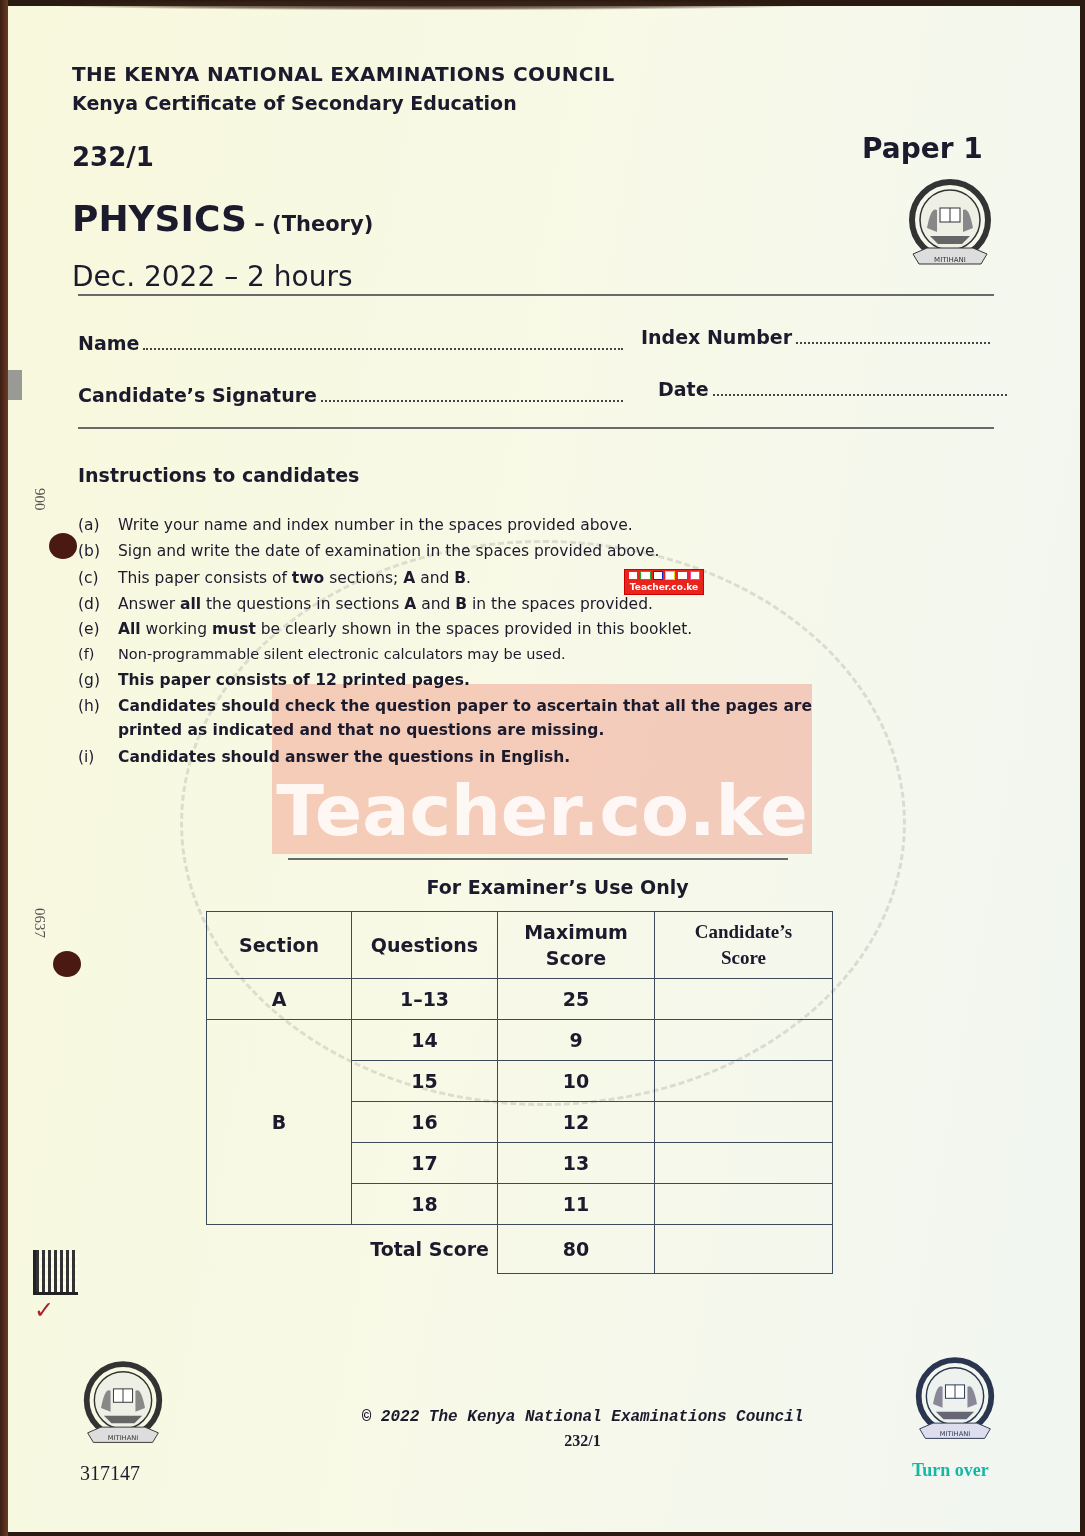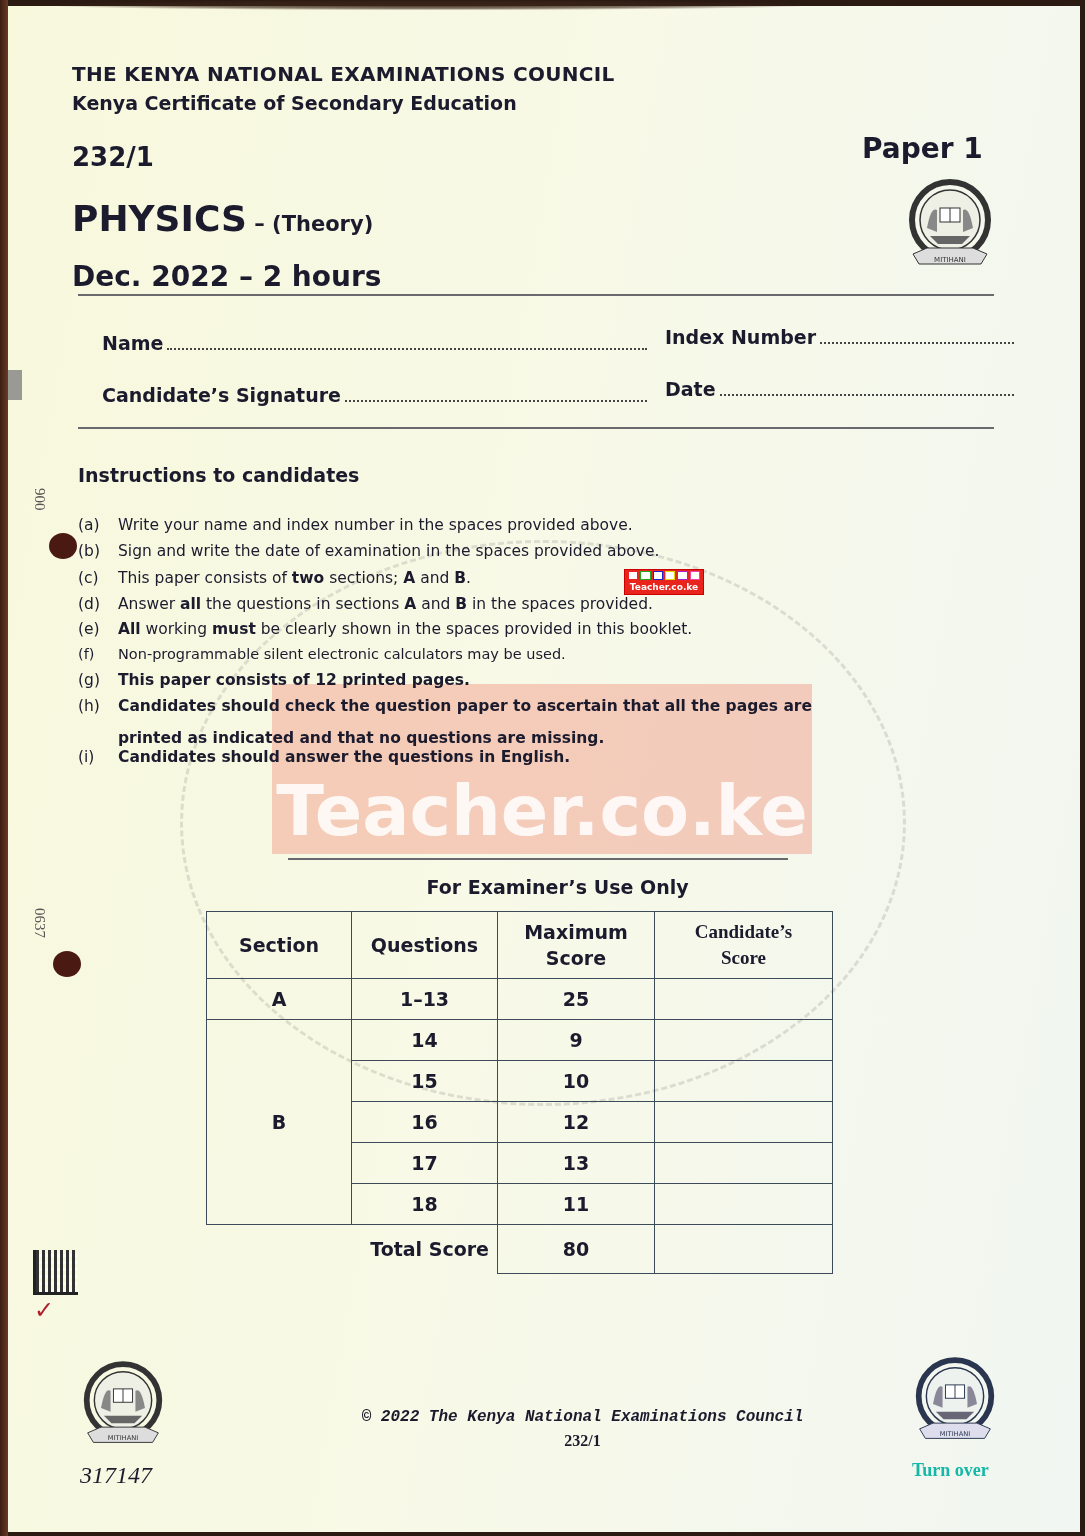--- a/index.html
+++ b/index.html
@@ -24,23 +24,23 @@
   .gray-tab {
     position: absolute; left: 8px; top: 370px; width: 14px; height: 30px; background: #9a9a94;
   }
   .abs { position: absolute; }
   .council { left: 72px; top: 62px; font-size: 20px; font-weight: bold; letter-spacing: 0.3px; }
   .kcse { left: 72px; top: 92px; font-size: 19px; font-weight: bold; }
   .code { left: 72px; top: 142px; font-size: 26px; font-weight: bold; }
   .paper { left: 862px; top: 132px; font-size: 28px; font-weight: bold; }
   .subject { left: 72px; top: 198px; font-size: 36px; font-weight: bold; }
   .subject .sub2 { font-size: 21px; }
-  .date-dur { left: 72px; top: 260px; font-size: 28px; font-weight: bold; }
+  .date-dur { left: 72px; top: 260px; font-size: 28px; font-weight: normal; }
   .rule { position: absolute; height: 2px; background: #6a6a6e; }
-  .field { position: absolute; font-size: 19px; font-weight: bold; display: flex; align-items: baseline; margin-left: 24px; }
+  .field { position: absolute; font-size: 19px; font-weight: bold; display: flex; align-items: baseline; }
   .dots { flex: 1; border-bottom: 2px dotted #444; margin-left: 4px; height: 14px; }
   .instr-title { left: 78px; top: 464px; font-size: 19px; font-weight: bold; }
   .instr { position: absolute; left: 78px; font-size: 15.5px; display: flex; }
   .instr .lbl { width: 40px; flex: none; }
   .instr b { font-weight: bold; }
   .punch { position: absolute; width: 28px; height: 26px; border-radius: 50%; background: #4a1a12; }
   .side-num { position: absolute; font-family: "Liberation Serif", serif; font-size: 15px; color: #555; transform: rotate(90deg); transform-origin: left top; }
   .wm-band {
     position: absolute; left: 272px; top: 684px; width: 540px; height: 170px;
     background: rgba(238,120,100,0.35);
@@ -66,21 +66,21 @@
     font-size: 19px; font-weight: bold;
   }
   table.score td, table.score th {
     border: 1.5px solid #3d4a5a; text-align: center; padding: 0;
   }
   table.score th { height: 66px; font-weight: bold; line-height: 26px; }
   table.score td { height: 40px; }
   .total-row td.nob { border: none; text-align: right; padding-right: 8px; }
   .footer-copy { left: 0; width: 1085px; top: 1408px; text-align: center; font-family: Liberation Mono, monospace; font-size: 16px; font-style: italic; font-weight: bold; padding-left: 80px; box-sizing: border-box; }
   .footer-code { left: 0; width: 1085px; top: 1432px; text-align: center; font-family: "Liberation Serif", serif; font-size: 16px; font-weight: bold; padding-left: 80px; box-sizing: border-box; }
-  .serial { left: 80px; top: 1462px; font-family: "Liberation Serif", serif; font-size: 24px; font-style: italic; }
+  .serial { left: 80px; top: 1462px; font-family: "Liberation Serif", serif; font-size: 20px; }
   .turn { left: 912px; top: 1460px; font-family: "Liberation Serif", serif; font-size: 18px; font-weight: bold; color: #14b8a6; }
   .seal { position: absolute; }
   .qr { position: absolute; left: 33px; top: 1250px; width: 42px; height: 42px;
     background:
       repeating-linear-gradient(90deg, #333 0 3px, transparent 3px 6px),
       repeating-linear-gradient(0deg, rgba(255,255,255,0.6) 0 3px, transparent 3px 7px);
     border-left: 3px solid #222; border-bottom: 3px solid #222;
   }
   .check { left: 34px; top: 1296px; font-size: 24px; color: #b0202a; }
 </style>
@@ -118,21 +118,21 @@
     <span class="dots"></span>
 </div>
 <div class="field" style="left:641px;top:326px;width:349px;">
   <span>Index Number</span>
     <span class="dots"></span>
 </div>
 <div class="field" style="left:78px;top:384px;width:545px;">
   <span>Candidate’s Signature</span>
     <span class="dots"></span>
 </div>
-<div class="field" style="left:641px;top:378px;width:349px;">
+<div class="field" style="left:658px;top:378px;width:349px;">
   <span>Date</span>
     <span class="dots"></span>
 </div>
 <div class="rule" style="left:78px;top:427px;width:916px;"></div>
 
 <div class="side-num" style="left:48px;top:488px;">900</div>
 <div class="side-num" style="left:48px;top:908px;">0637</div>
 <div class="punch" style="left:49px;top:533px;"></div>
 <div class="punch" style="left:53px;top:951px;"></div>
 
@@ -176,21 +176,21 @@
 <div class="instr" style="top:646px;font-size:14.5px;">
   <span class="lbl">(f)</span>
   <span>Non-programmable silent electronic calculators may be used.</span>
 </div>
 <div class="instr" style="top:671px;font-weight:bold;">
   <span class="lbl" style="font-weight:normal;">(g)</span>
   <span>This paper consists of 12 printed pages.</span>
 </div>
 <div class="instr" style="top:697px;font-weight:bold;">
   <span class="lbl" style="font-weight:normal;">(h)</span>
-  <span><span>Candidates should check the question paper to ascertain that all the pages are</span><br><span style="display:inline-block;margin-top:14px;">printed as indicated and that no questions are missing.</span></span>
+  <span><span>Candidates should check the question paper to ascertain that all the pages are</span><br><span style="display:inline-block;margin-top:6px;">printed as indicated and that no questions are missing.</span></span>
 </div>
 <div class="instr" style="top:748px;font-weight:bold;">
   <span class="lbl" style="font-weight:normal;">(i)</span>
   <span>Candidates should answer the questions in English.</span>
 </div>
 
 <div class="rule" style="left:288px;top:858px;width:500px;height:1.5px;"></div>
 
 <div class="abs exam-title">For Examiner’s Use Only</div>
 <table class="score">

